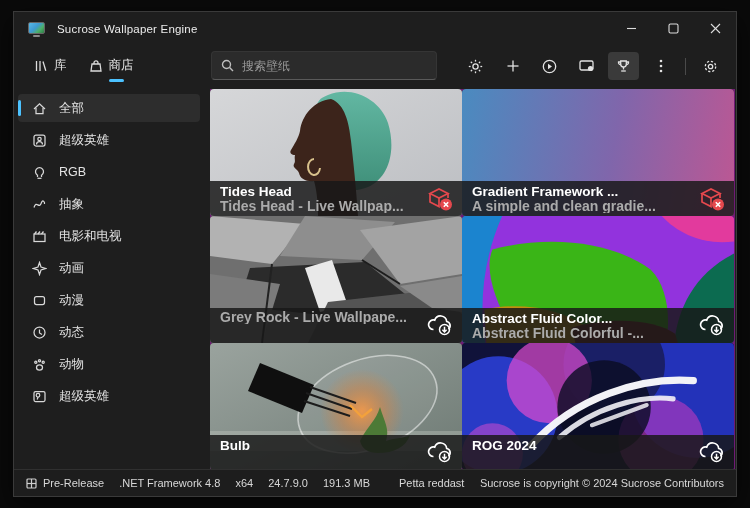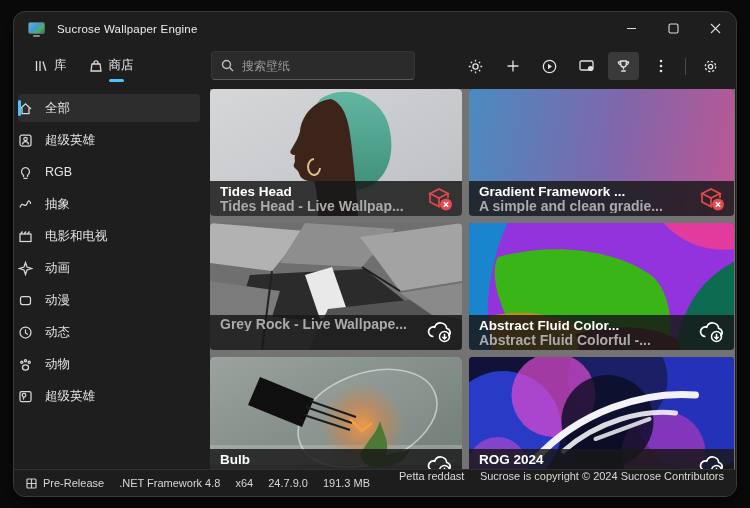--- a/index.html
+++ b/index.html
@@ -1,75 +1,75 @@
 <!DOCTYPE html>
 <html><head>
 <meta charset="utf-8">
 <style>
   * { margin:0; padding:0; box-sizing:border-box; }
   html,body { width:750px; height:508px; background:#0a0a0a; font-family:"Liberation Sans",sans-serif; overflow:hidden; }
   .window { position:absolute; left:13px; top:11px; width:724px; height:486px; background:#1e1e1e;
-            border:1px solid #3a3a3a; border-radius:12px; overflow:hidden; box-shadow:0 8px 24px rgba(0,0,0,.6); }
+            border:1px solid #3a3a3a; border-radius:0; overflow:hidden; box-shadow:0 8px 24px rgba(0,0,0,.6); }
 
   
   .titlebar { position:absolute; left:0; top:0; right:0; height:34px; display:flex; align-items:center; padding-left:14px; }
   .app-icon { width:17px; height:15px; margin-right:12px; position:relative; }
   .app-icon .scr { position:absolute; left:0; top:0; width:17px; height:12px; border-radius:2px;
                    background:linear-gradient(135deg,#57b8e8 0%,#3f9ad0 45%,#4db06a 70%,#2e7d46 100%); border:1px solid #666; }
   .app-icon .stand { position:absolute; left:5px; bottom:0; width:7px; height:2px; background:#888; border-radius:1px; }
   .title-text { font-size:11.5px; color:#ececec; letter-spacing:.2px; }
   .win-controls { position:absolute; right:0; top:0; display:flex; height:32px; }
   .win-btn { width:42px; height:32px; display:flex; align-items:center; justify-content:center; cursor:default; }
   .win-btn svg { stroke:#dcdcdc; stroke-width:1.1; fill:none; }
 
   
   .row2 { position:absolute; left:0; top:36px; right:0; height:36px; }
   .tabs { position:absolute; left:14px; top:4px; display:flex; gap:10px; }
   .tab { display:flex; align-items:center; gap:6px; padding:5px 6px 8px 6px; position:relative; color:#e6e6e6; font-size:12.5px; cursor:default; }
   .tab .underline { position:absolute; left:50%; transform:translateX(-2px); bottom:0; width:15px; height:3px; border-radius:2px; background:transparent; }
   .tab.active .underline { background:#4cc2ff; }
   .tab svg { stroke:#dcdcdc; stroke-width:1.3; fill:none; }
 
-  .searchbox { position:absolute; left:197px; top:3px; width:204px; height:29px; background:#2b2b2b;
+  .searchbox { position:absolute; left:197px; top:3px; width:226px; height:29px; background:#2b2b2b;
                border:1px solid #353535; border-bottom:1px solid #5a5a5a; border-radius:4px;
                display:flex; align-items:center; padding:0 9px; gap:8px; }
   .searchbox svg { stroke:#bdbdbd; stroke-width:1.4; fill:none; flex:none; }
   .searchbox input { flex:1; background:transparent; border:none; outline:none; color:#e8e8e8; font-size:12px; font-family:"Liberation Sans",sans-serif; }
   .searchbox input::placeholder { color:#9a9a9a; }
 
   .toolbar { position:absolute; right:10px; top:3px; height:30px; display:flex; align-items:center; gap:6px; }
   .tool-btn { width:31px; height:28px; display:flex; align-items:center; justify-content:center; border-radius:4px; cursor:default; }
   .tool-btn.active { background:#3a3a3a; }
   .tool-btn svg { stroke:#e2e2e2; stroke-width:1.3; fill:none; }
   .tool-sep { width:1px; height:17px; background:#4a4a4a; margin:0 3px; }
 
   
   .sidebar { position:absolute; left:0; top:74px; bottom:27px; width:192px; padding-top:6px; }
   .side-item { position:relative; height:28px; margin:2px 6px 4px 4px; display:flex; align-items:center; gap:12px;
-               border-radius:4px; color:#e4e4e4; font-size:12.5px; cursor:default; }
+               padding-left:14px; border-radius:4px; color:#e4e4e4; font-size:12.5px; cursor:default; }
   .side-item.active { background:#2d2d2d; }
   .side-item.active::before { content:""; position:absolute; left:0; top:6px; width:3px; height:16px; border-radius:2px; background:#4cc2ff; }
   .side-item svg { stroke:#d8d8d8; stroke-width:1.25; fill:none; flex:none; }
 
   
-  .content { position:absolute; left:196px; top:77px; right:1px; bottom:27px; background:#737373; overflow:hidden;
-             display:grid; grid-template-columns:252px 1fr; grid-auto-rows:127px; gap:7px; padding-right:1px; }
+  .content { position:absolute; left:196px; top:77px; right:1px; bottom:27px; background:#701a75; overflow:hidden;
+             display:grid; grid-template-columns:252px 1fr; grid-auto-rows:127px; padding-right:1px; }
   .card { position:relative; border-radius:4px; overflow:hidden; background:#222; cursor:default; }
   .thumb { position:absolute; inset:0; }
   .thumb svg { display:block; width:100%; height:100%; }
   .overlay { position:absolute; left:0; right:0; bottom:0; height:35px; background:rgba(24,24,24,.84); padding:3px 10px 0 10px; }
   .card-title { font-size:13.5px; font-weight:bold; color:#ffffff; line-height:16px; white-space:nowrap; overflow:hidden; }
   .card-sub { font-size:14px; font-weight:bold; color:#ababab; line-height:13px; white-space:nowrap; overflow:hidden; }
   .badge { position:absolute; right:8px; bottom:4px; width:28px; height:27px; }
 
   .grad-bg { width:100%; height:100%; background:linear-gradient(100deg,#4a8bc0 0%,#8066ab 55%,#bd5793 100%); }
 
   
   .statusbar { position:absolute; left:0; right:0; bottom:0; height:27px; background:#1d1d1d; border-top:1px solid #303030;
-               display:flex; padding:0 12px; gap:15px; font-size:11px; color:#d8d8d8; }
+               display:flex; align-items:center; padding:0 12px; gap:15px; font-size:11px; color:#d8d8d8; }
   .status-left { display:flex; align-items:center; gap:15px; }
   .status-item { display:flex; align-items:center; gap:6px; }
   .status-center { position:absolute; left:385px; }
   .status-right { margin-left:auto; }
   .statusbar svg { stroke:#cfcfcf; stroke-width:1.2; fill:none; }
 </style>
 </head>
 <body>
 
 <div class="window">

